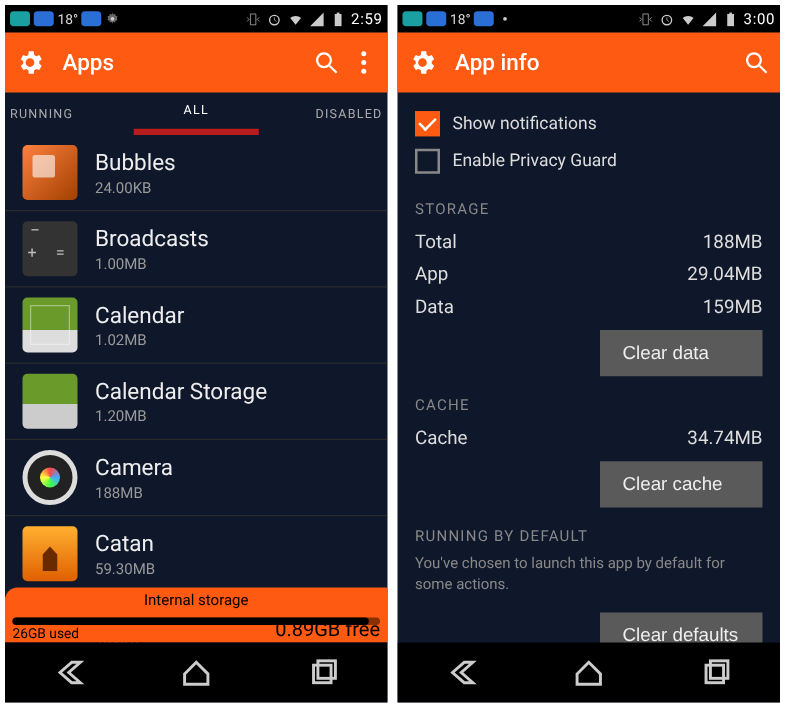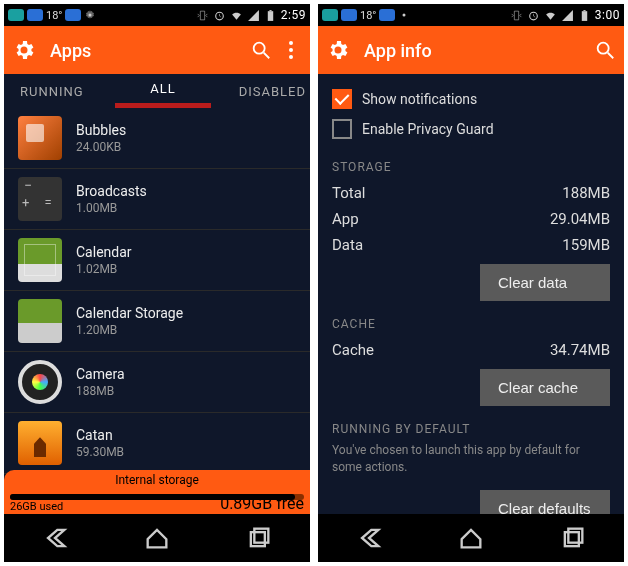--- a/index.html
+++ b/index.html
@@ -42,35 +42,35 @@
     display: flex; align-items: center; padding: 0 8px; gap: 8px;
     color: #fff;
   }
   .action-bar .ab-gear { width: 24px; height: 24px; fill: #fff; }
   .ab-title { font-size: 18px; font-weight: 500; flex: 0 0 auto; margin-left: 6px; }
   .ab-spacer { flex: 1; }
   .ab-search { width: 22px; height: 22px; fill: #fff; }
   .ab-overflow { width: 22px; height: 22px; display: flex; flex-direction: column; justify-content: center; align-items: center; gap: 3px; }
   .ab-overflow span { width: 4px; height: 4px; background: #fff; border-radius: 50%; }
   
-  .tabs { height: 34px; display: flex; color: #aaa; font-size: 13px; padding-left: 12px; }
+  .tabs { height: 34px; display: flex; color: #aaa; font-size: 10px; }
   .tab { flex: 1; display: flex; align-items: center; justify-content: center; letter-spacing: 1px; }
   .tab.active { color: #fff; border-bottom: 5px solid #b91c1c; }
   .tab.left { justify-content: flex-start; padding-left: 4px; }
   .tab.right { justify-content: flex-end; padding-right: 4px; }
   
   .list { flex: 1; overflow: hidden; }
   .row {
     display: flex; align-items: center; gap: 14px;
     padding: 8px 14px; min-height: 60px;
   }
   .row + .row { border-top: 1px solid #2a2a2a; }
   .app-icon { width: 44px; height: 44px; border-radius: 4px; flex-shrink: 0; position: relative; }
   .app-meta { display: flex; flex-direction: column; }
-  .app-name { font-size: 14px; color: #eee; }
+  .app-name { font-size: 18px; color: #eee; }
   .app-size { font-size: 12px; color: #999; margin-top: 2px; }
   
   .storage-bar {
     position: absolute; bottom: 48px; left: 0; right: 0;
     height: 44px; background: #ff5a12; color: #000;
     font-size: 12px;
     border-top-left-radius: 10px;
   }
   .storage-label {
     position: absolute; top: 3px; left: 0; right: 0; text-align: center;

